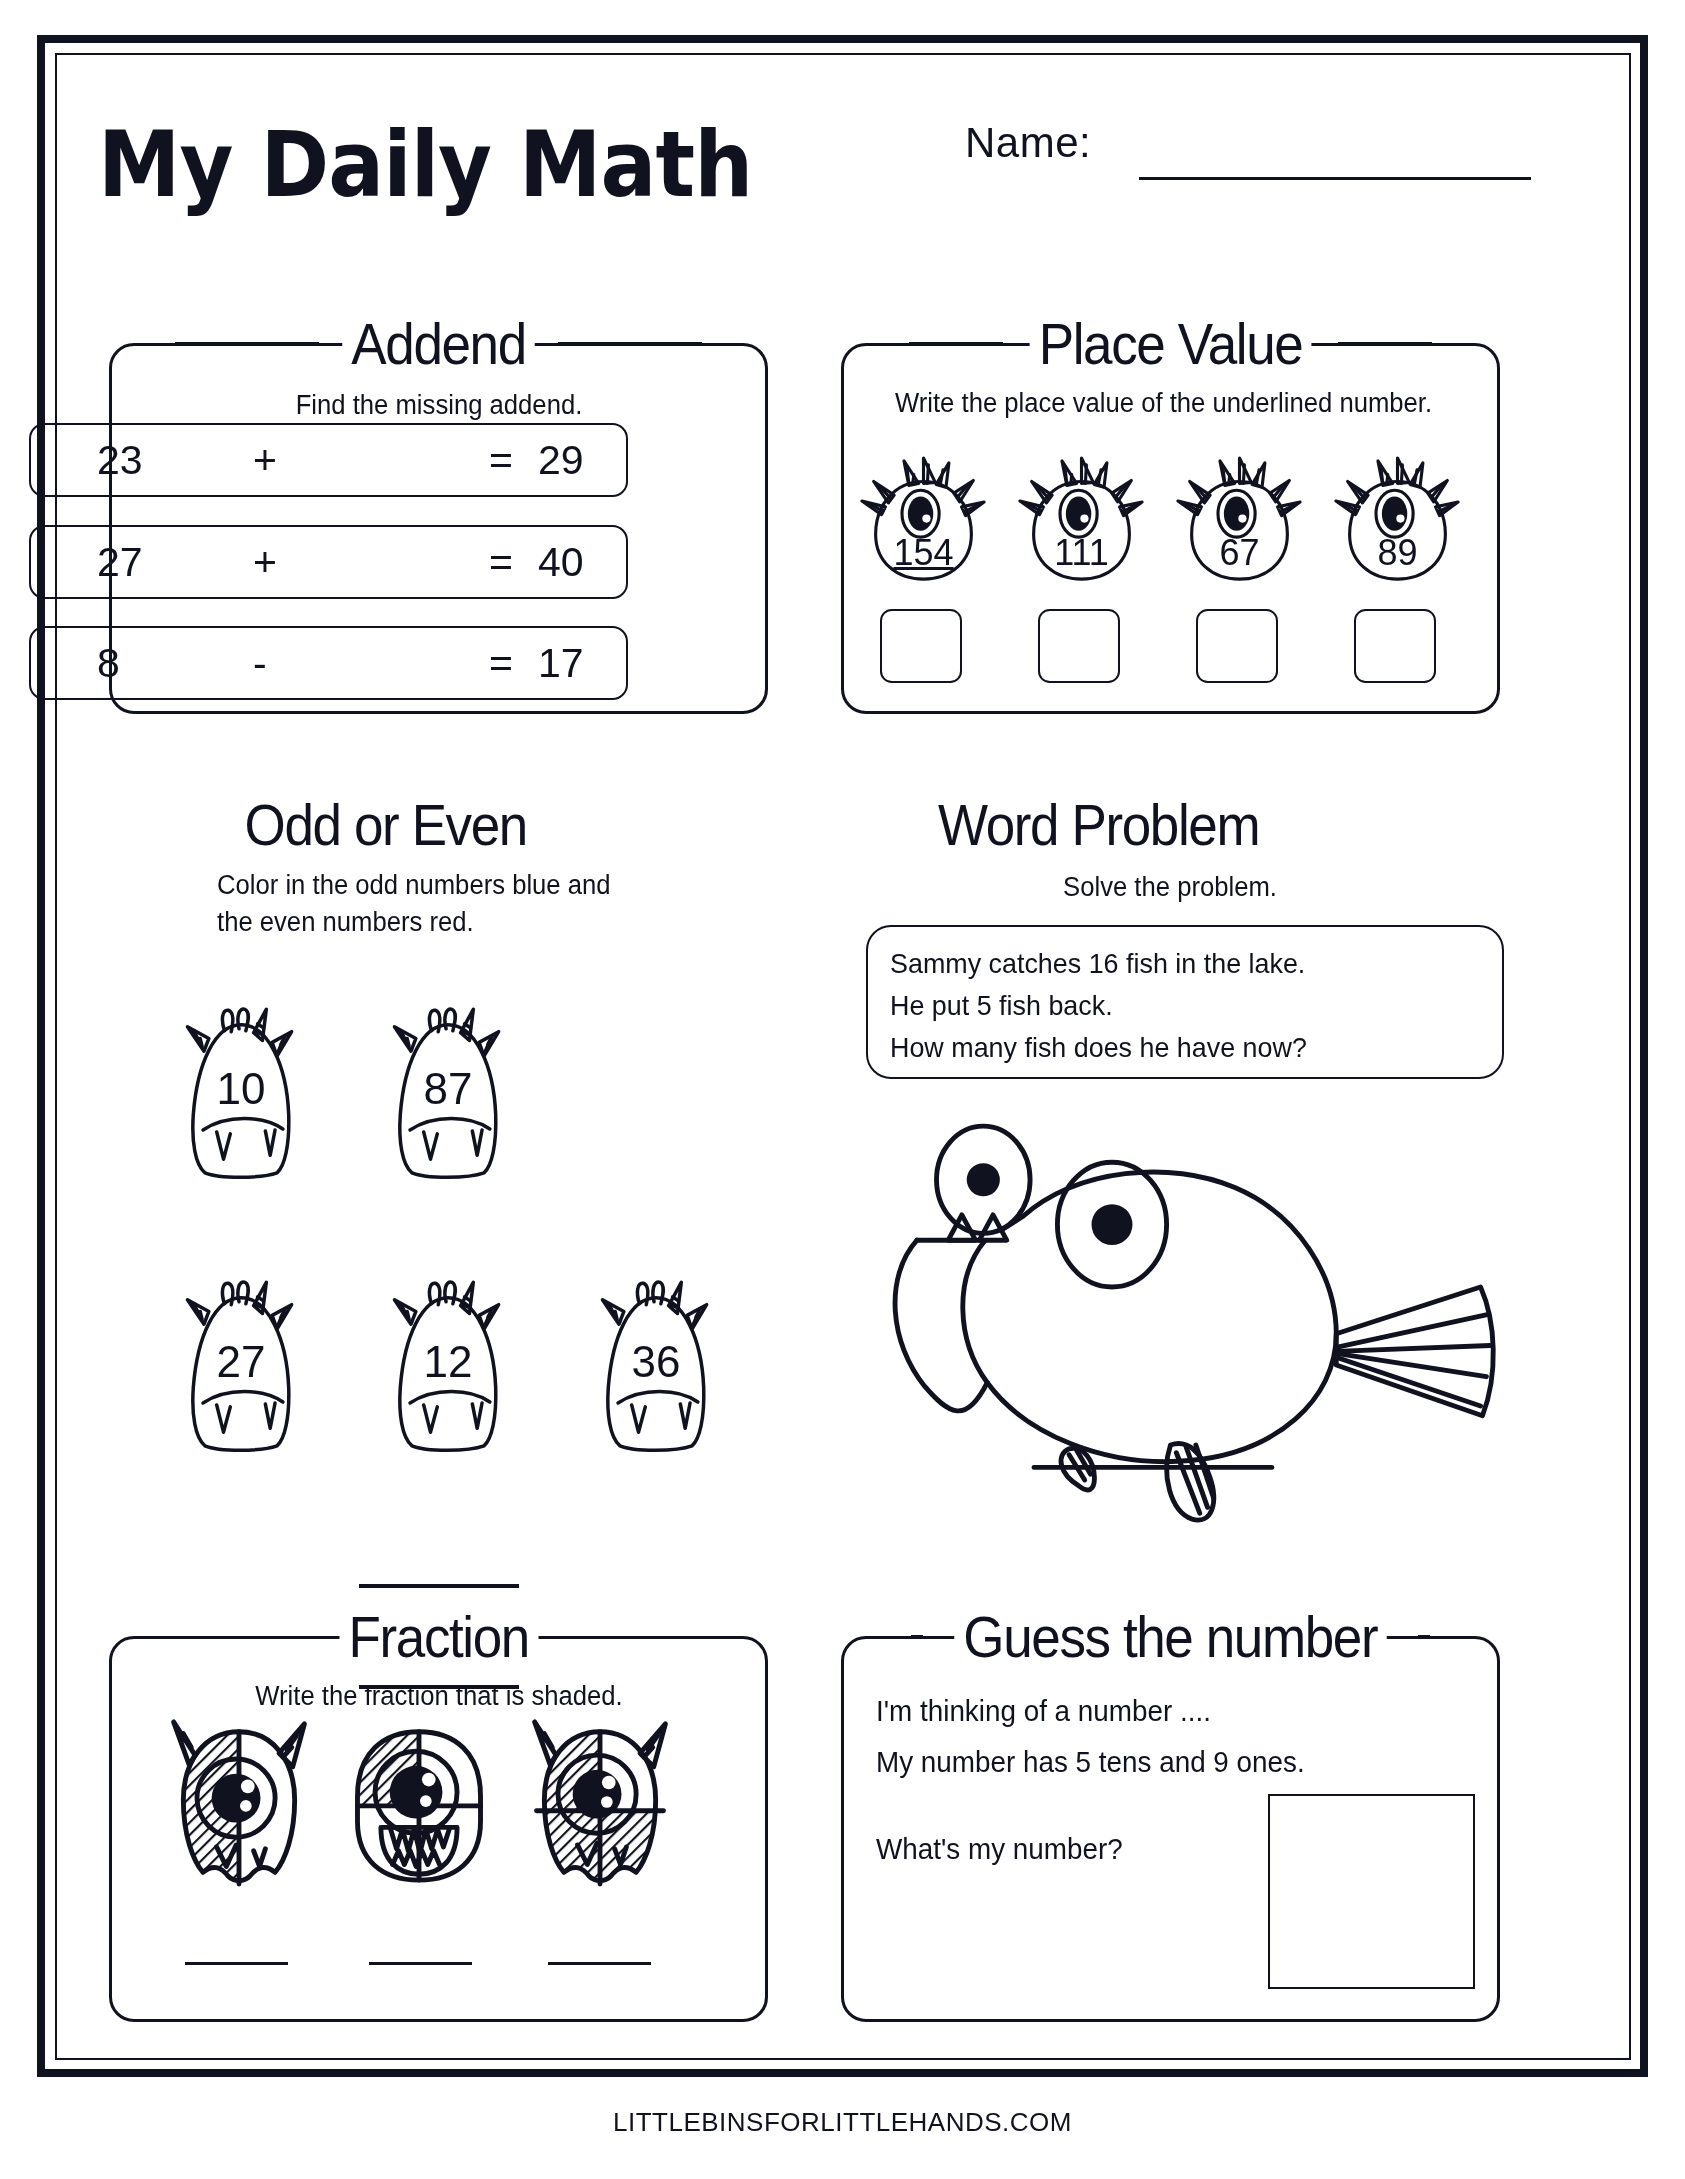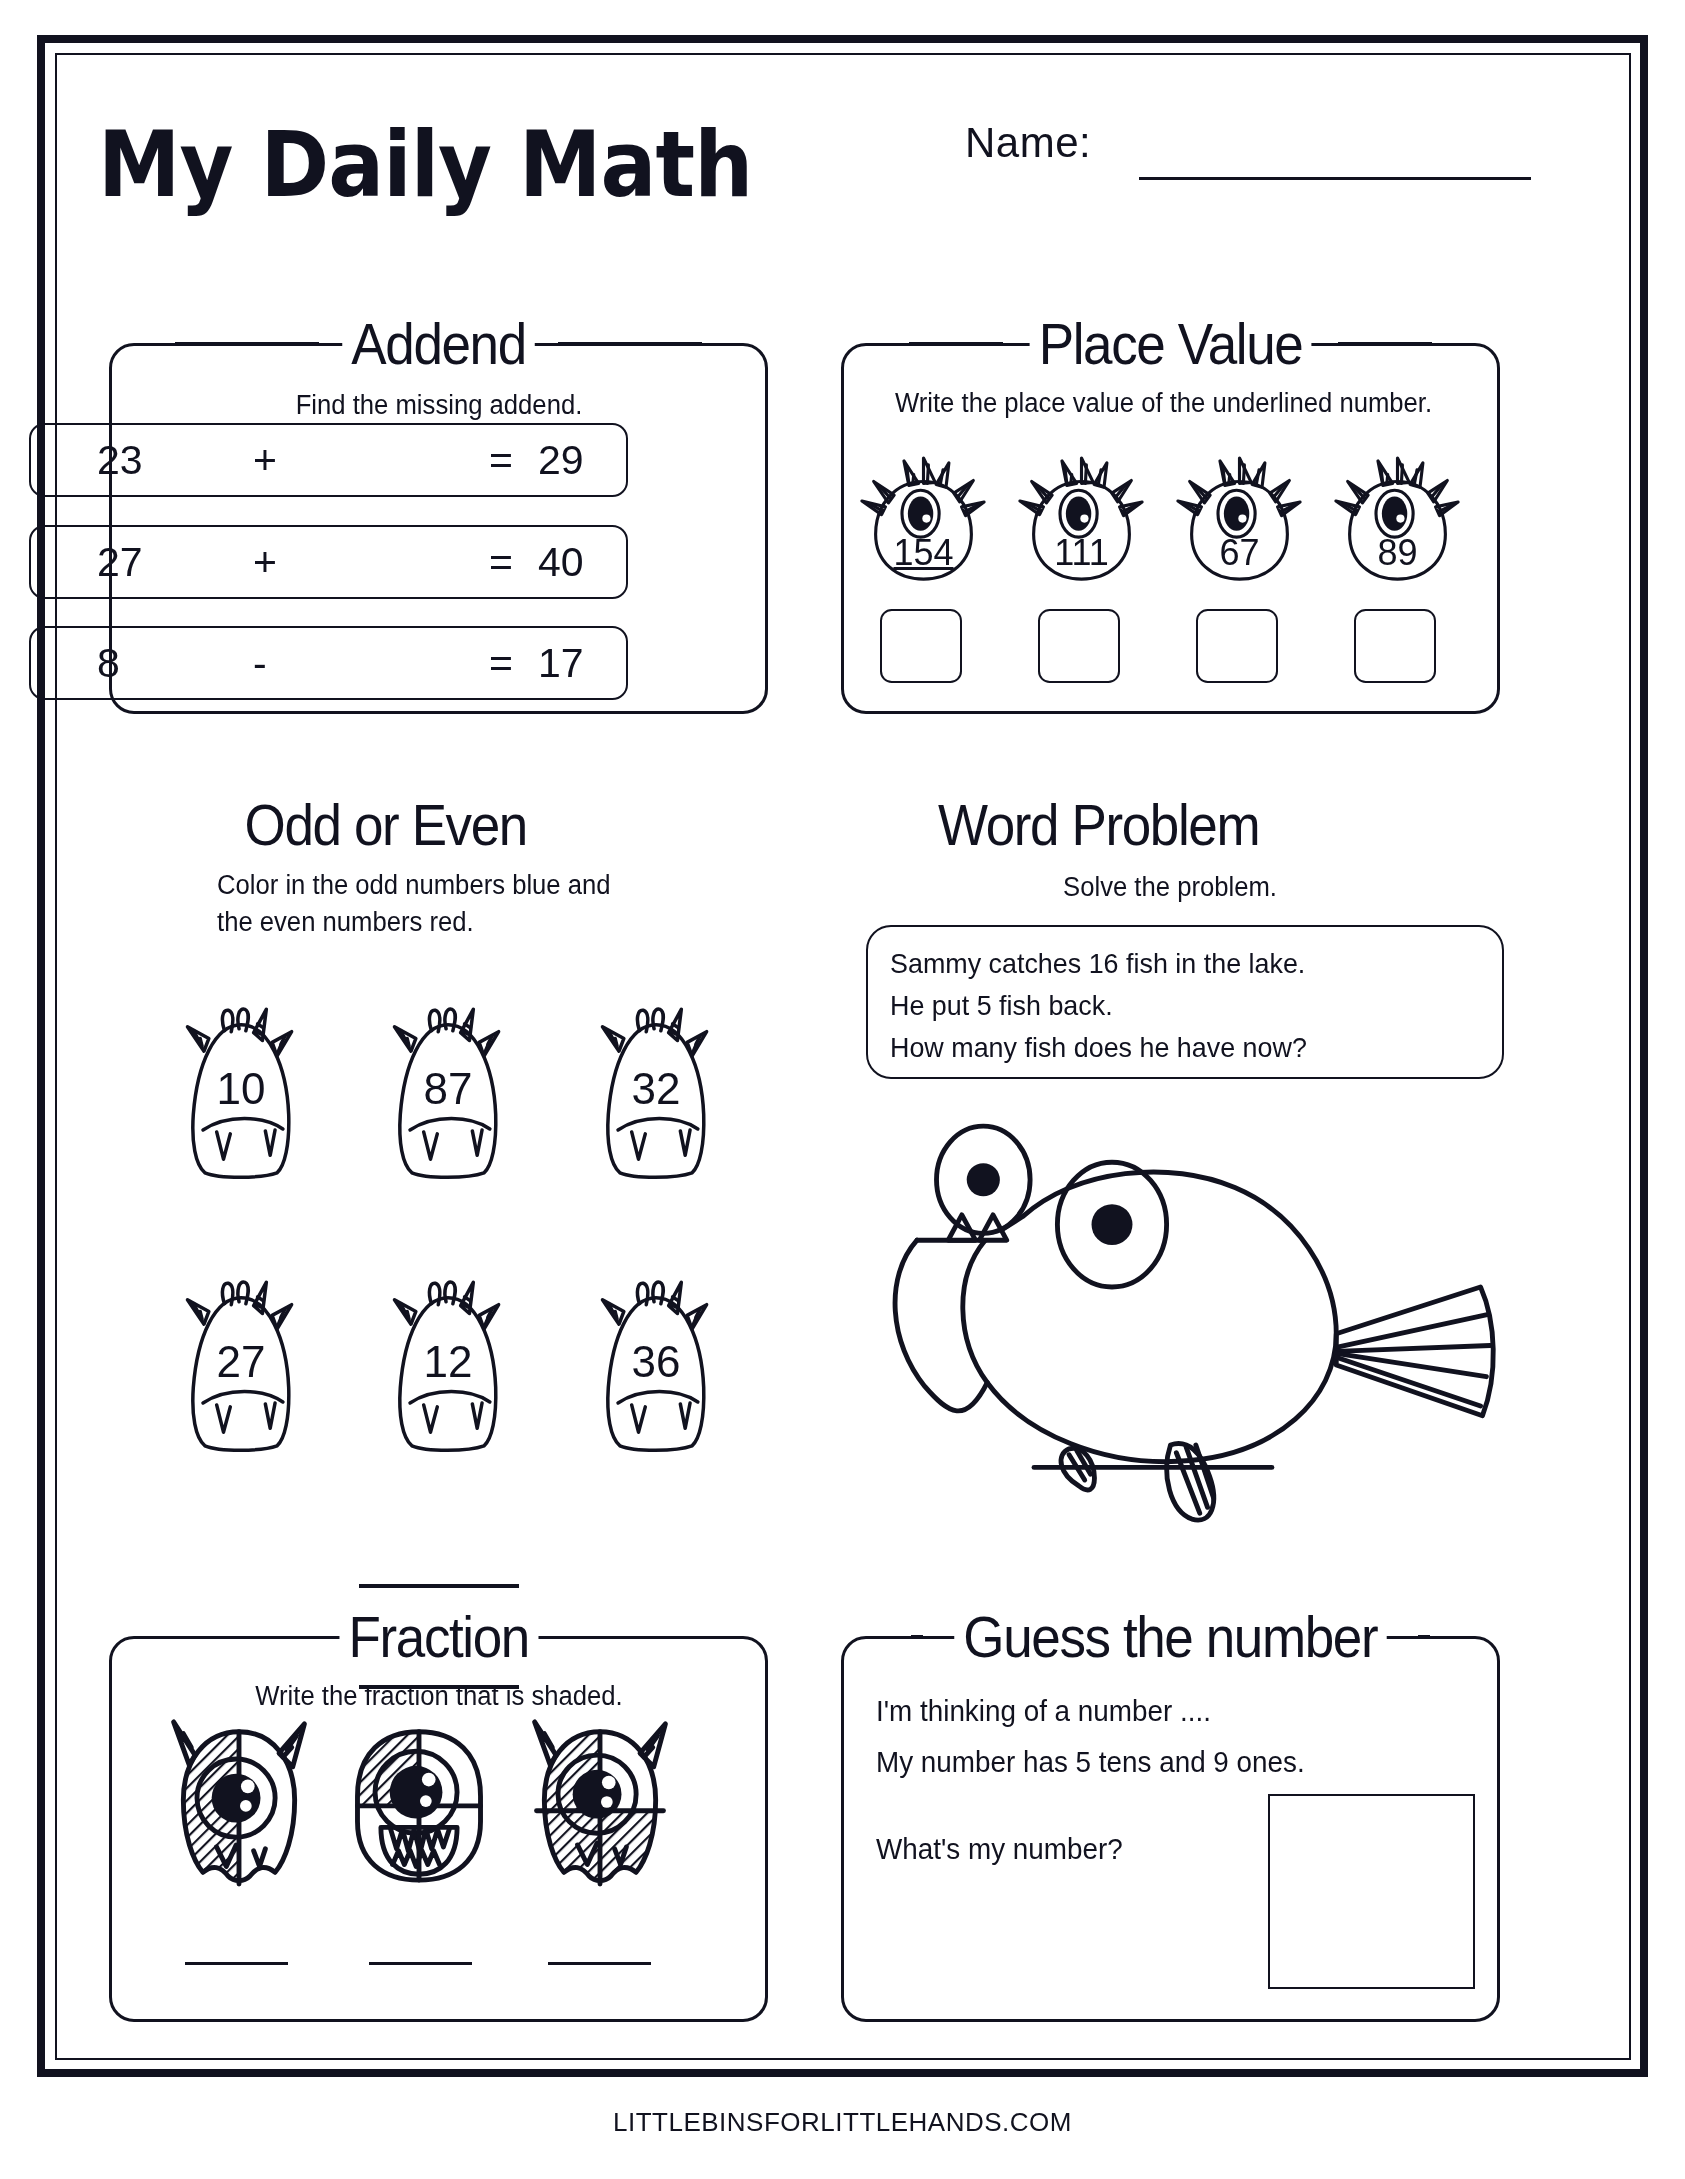--- a/index.html
+++ b/index.html
@@ -420,42 +420,20 @@
         <line x1="120" y1="32" x2="116" y2="40"></line>
         <line x1="116" y1="41" x2="113" y2="48"></line>
         <path d="M36 128 C60 112 98 113 118 127"></path>
         <path d="M50 130 L57 158 L64 132"></path>
         <path d="M100 129 L105 154 L110 128"></path>
       </g>
     </svg>
     <div class="oe-num">87</div>
   </div>
 
-  <div class="oe-item" style="left:583px; top:1005px;">
-    <svg width="146" height="176" viewBox="0 0 150 180">
-      <g fill="none" stroke="#11121f" stroke-width="3.6" stroke-linejoin="round" stroke-linecap="round">
-        <path d="M75 20 C103 20 122 62 124 112 C125 143 120 165 112 172 C96 178 52 178 38 172 C28 164 24 140 26 112 C30 60 48 20 75 20 Z"></path>
-        <path d="M58 26 C54 14 56 4 62 5 C68 7 67 18 65 27"></path>
-        <path d="M73 24 C70 12 73 2 79 4 C85 7 82 18 80 26"></path>
-        <path d="M88 28 L101 4 L97 36 Z"></path>
-        <path d="M42 34 L20 22 L37 47 Z"></path>
-        <path d="M107 38 L127 27 L112 52 Z"></path>
-        <line x1="92" y1="19" x2="98" y2="23"></line>
-        <line x1="90" y1="27" x2="97" y2="30"></line>
-        <line x1="27" y1="27" x2="31" y2="35"></line>
-        <line x1="33" y1="34" x2="35" y2="42"></line>
-        <line x1="120" y1="32" x2="116" y2="40"></line>
-        <line x1="116" y1="41" x2="113" y2="48"></line>
-        <path d="M36 128 C60 112 98 113 118 127"></path>
-        <path d="M50 130 L57 158 L64 132"></path>
-        <path d="M100 129 L105 154 L110 128"></path>
-      </g>
-    </svg>
-    <div class="oe-num">32</div>
-  </div>
 
   <div class="oe-item" style="left:168px; top:1278px;">
     <svg width="146" height="176" viewBox="0 0 150 180">
       <g fill="none" stroke="#11121f" stroke-width="3.6" stroke-linejoin="round" stroke-linecap="round">
         <path d="M75 20 C103 20 122 62 124 112 C125 143 120 165 112 172 C96 178 52 178 38 172 C28 164 24 140 26 112 C30 60 48 20 75 20 Z"></path>
         <path d="M58 26 C54 14 56 4 62 5 C68 7 67 18 65 27"></path>
         <path d="M73 24 C70 12 73 2 79 4 C85 7 82 18 80 26"></path>
         <path d="M88 28 L101 4 L97 36 Z"></path>
         <path d="M42 34 L20 22 L37 47 Z"></path>
         <path d="M107 38 L127 27 L112 52 Z"></path>

